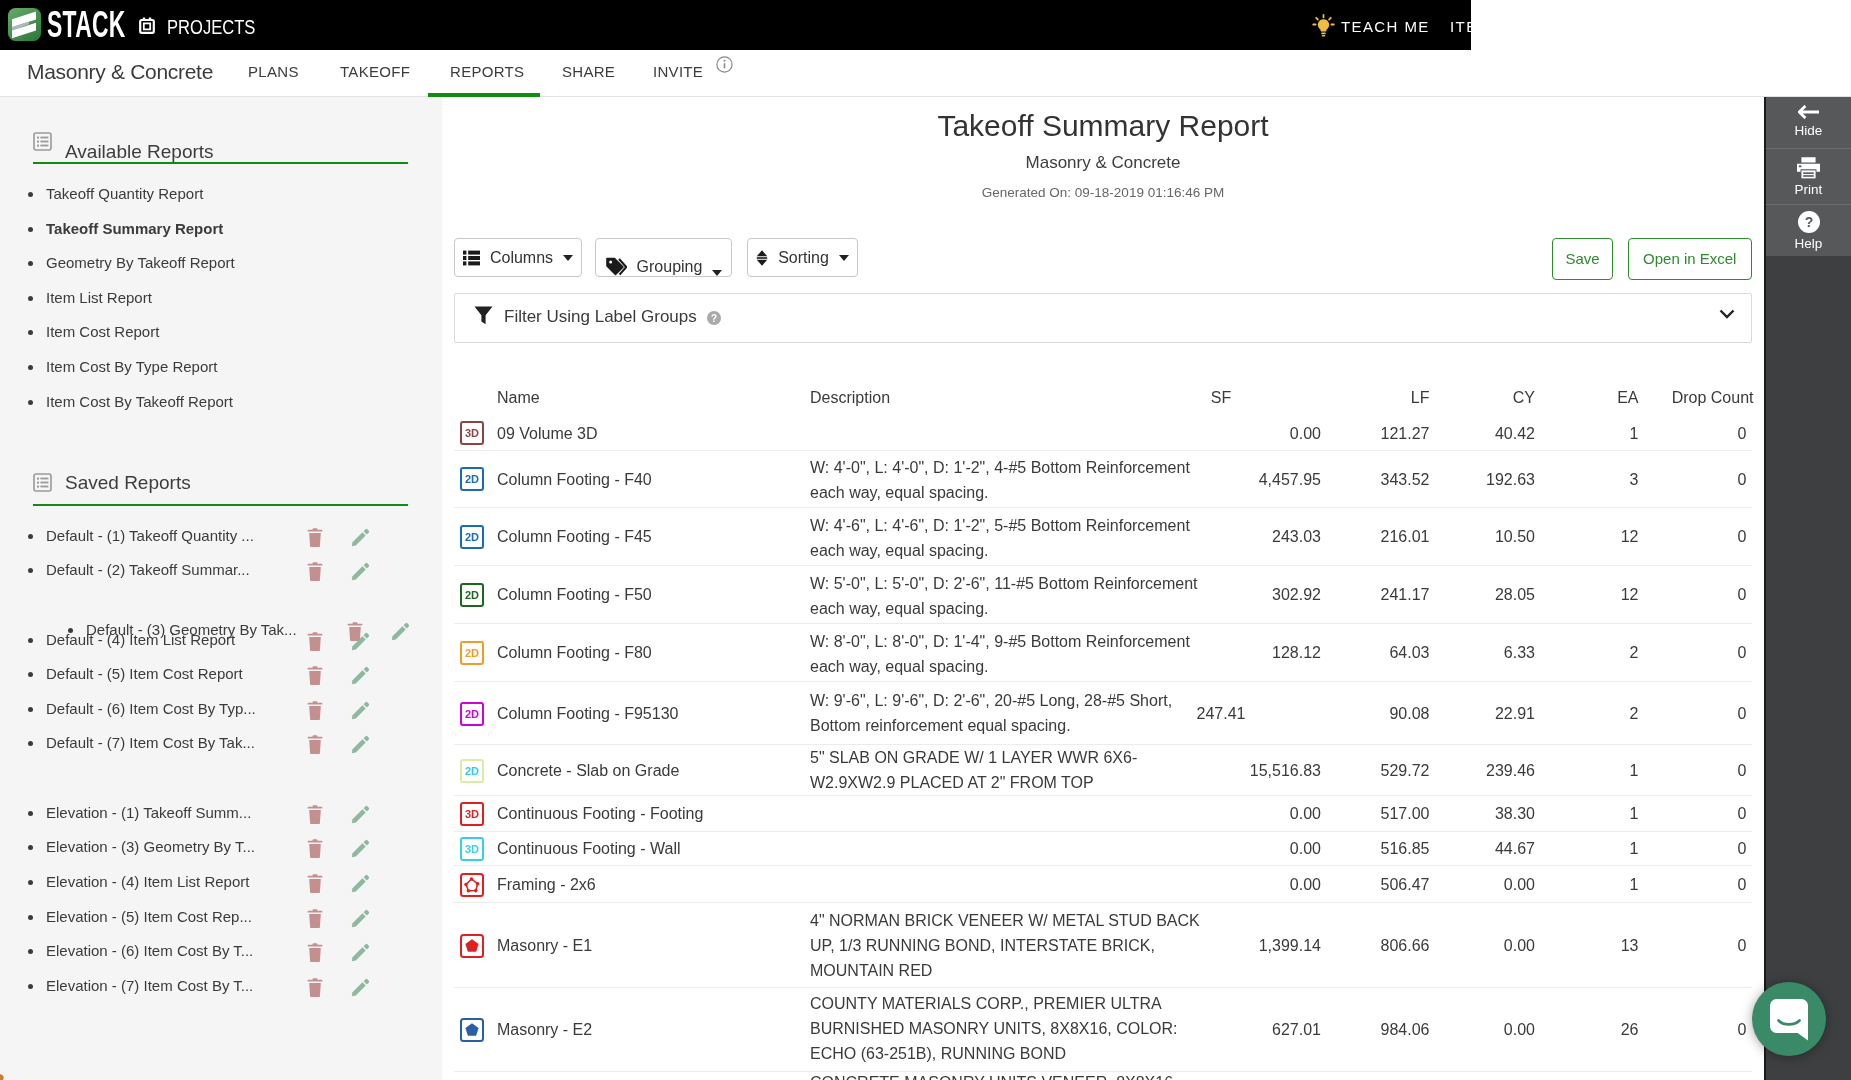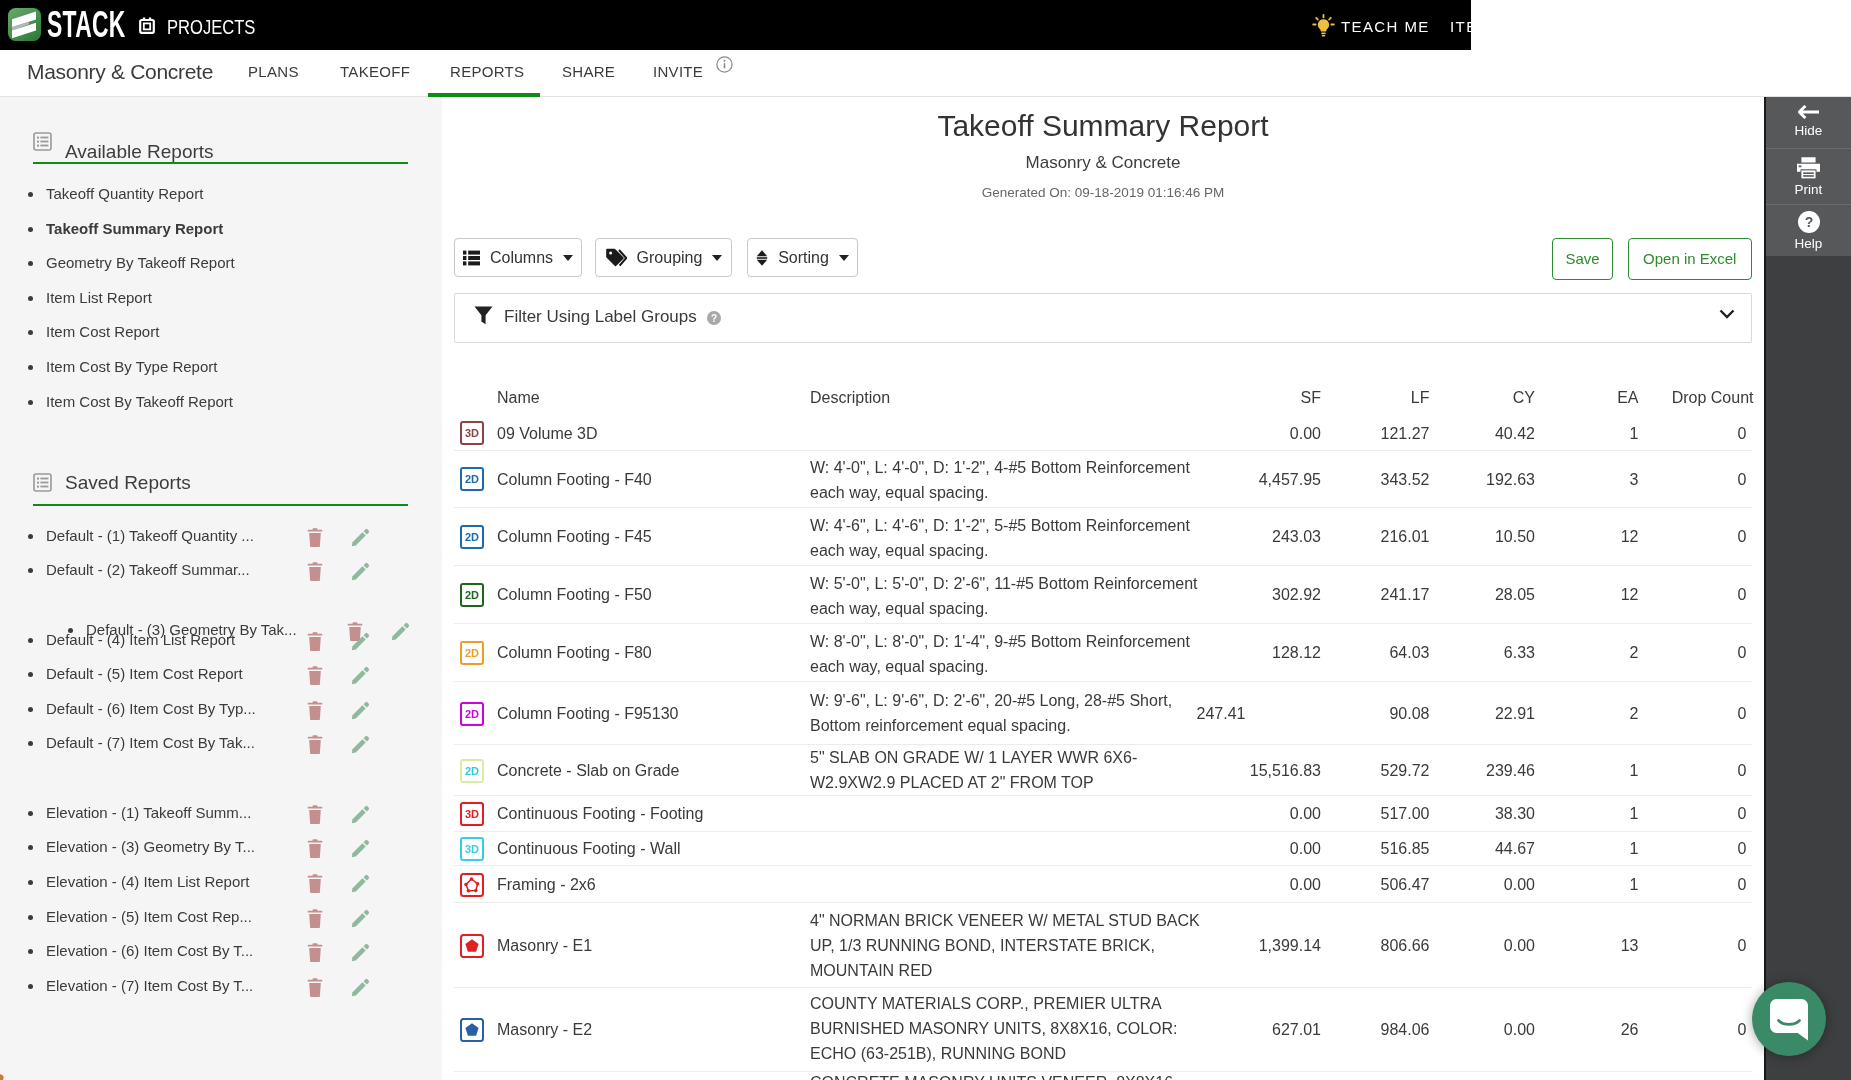--- a/index.html
+++ b/index.html
@@ -350,21 +350,21 @@
             <rect x="5.2" y="0.6" width="11.8" height="4"></rect>
             <rect x="5.2" y="6" width="11.8" height="4"></rect>
             <rect x="5.2" y="11.4" width="11.8" height="4"></rect>
           </g>
         </svg>
         <span>Columns</span>
         <span class="caret"></span>
       </div>
     </div>
 <div class="btn" style="left:153px;width:137px;">
-      <div style="display:flex;align-items:center;justify-content:center;height:37px;">
+      <div style="display:flex;align-items:flex-end;justify-content:center;height:37px;">
         <svg width="22" height="19" viewBox="0 0 22 19" style="margin:0 10px 0 0;">
           <path d="M9.5 1.5 L2 1.5 L2 9 L10.5 17.5 L18 10 L9.5 1.5 Z" fill="#1b1b1b" stroke="#1b1b1b" stroke-width="1.6" stroke-linejoin="round"></path>
           <circle cx="5.6" cy="5.1" r="1.5" fill="#fff"></circle>
           <path d="M14 2 L21.2 10 L14.6 17.6" fill="none" stroke="#1b1b1b" stroke-width="2.1"></path>
         </svg>
         <span>Grouping</span>
         <span class="caret"></span>
       </div>
     </div>
 <div class="btn" style="left:305px;width:111px;">
@@ -389,21 +389,21 @@
         <circle cx="7" cy="7" r="7" fill="#a9a9a9"></circle>
         <text x="7" y="10.6" font-size="10" font-weight="bold" fill="#fff" text-anchor="middle" font-family="Liberation Sans, sans-serif">?</text>
       </svg>
 <svg style="position:absolute;left:1264px;top:15px;" width="16" height="10" viewBox="0 0 16 10">
         <path d="M1.5 1.5 L8 8 L14.5 1.5" fill="none" stroke="#222" stroke-width="2.4"></path>
       </svg>
 </div>
 <div style="position:absolute;left:0;top:283px;width:1322px;height:35px;">
 <div class="hcell" style="left:55px;top:0;height:35px;line-height:35px;">Name</div>
 <div class="hcell" style="left:368px;top:0;height:35px;line-height:35px;">Description</div>
-<div class="hcell" style="left:679px;width:200px;top:0;height:35px;line-height:35px;text-align:right;">SF</div>
+<div class="hcell" style="left:679px;width:200px;top:0;height:35px;line-height:35px;text-align:center;">SF</div>
 <div class="hcell" style="left:787.5px;width:200px;top:0;height:35px;line-height:35px;text-align:right;">LF</div>
 <div class="hcell" style="left:893px;width:200px;top:0;height:35px;line-height:35px;text-align:right;">CY</div>
 <div class="hcell" style="left:996.5px;width:200px;top:0;height:35px;line-height:35px;text-align:right;">EA</div>
 <div class="hcell" style="left:1111.5px;width:200px;top:0;height:35px;line-height:35px;text-align:right;">Drop Count</div>
 </div>
 <div class="row" style="top:318.5px;height:35.0px;">
 <div class="badge" style="top:5.5px;border-color:#8d4343;color:#8d4343;">3D</div>
 <div class="name" style="top:0;height:35.0px;line-height:35.0px;">09 Volume 3D</div>
 <div class="nu" style="left:667px;width:200px;top:0;height:35.0px;line-height:35.0px;">0.00</div>
 <div class="nu" style="left:775.5px;width:200px;top:0;height:35.0px;line-height:35.0px;">121.27</div>

